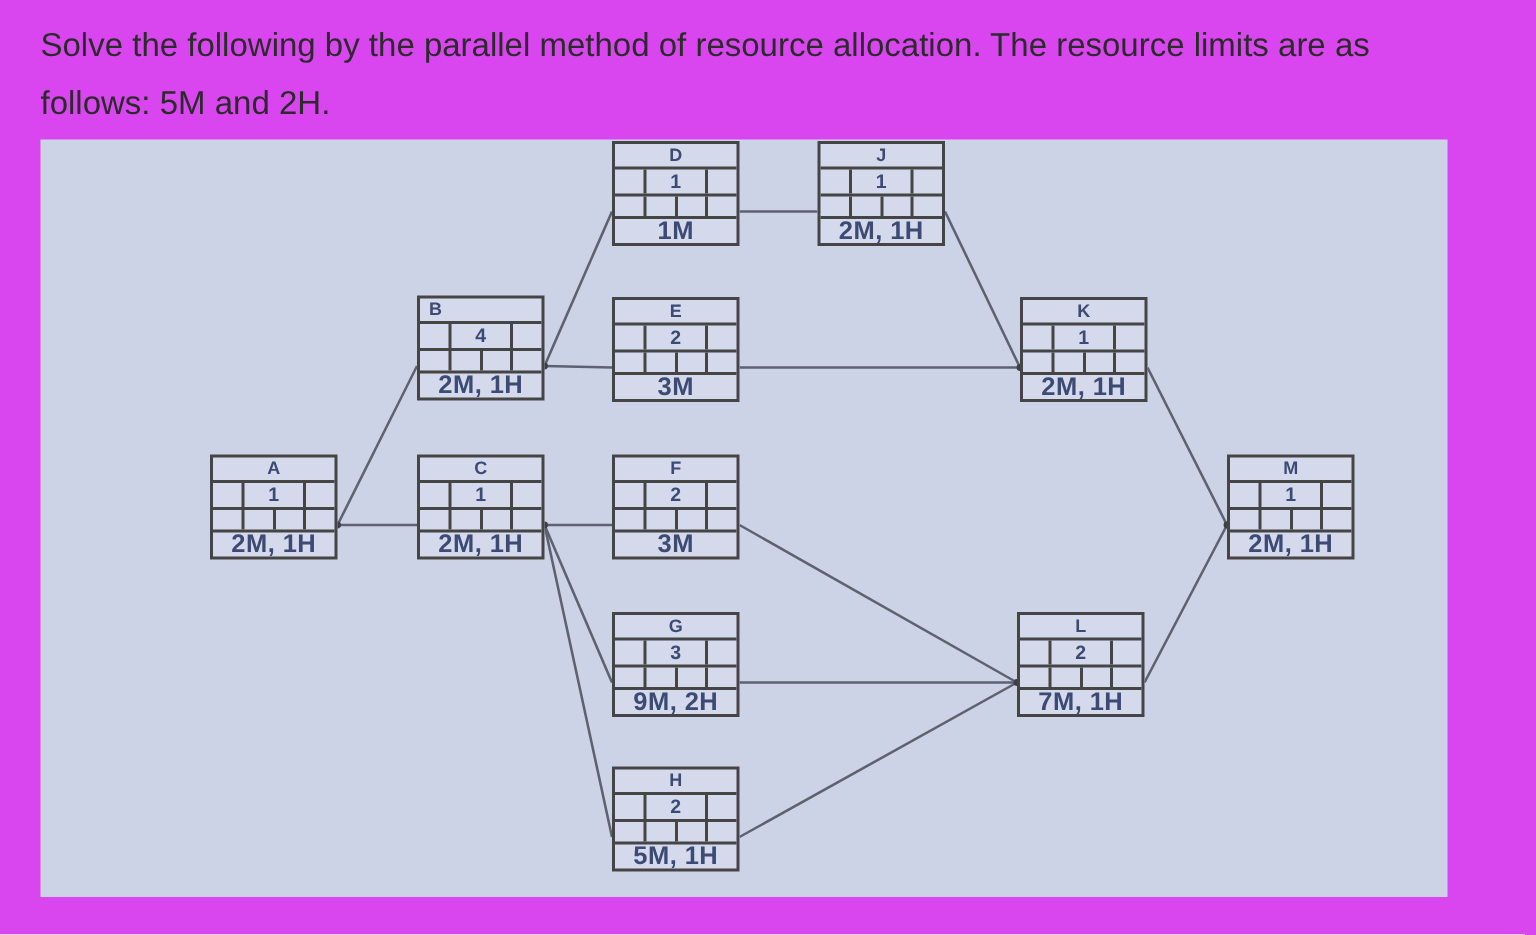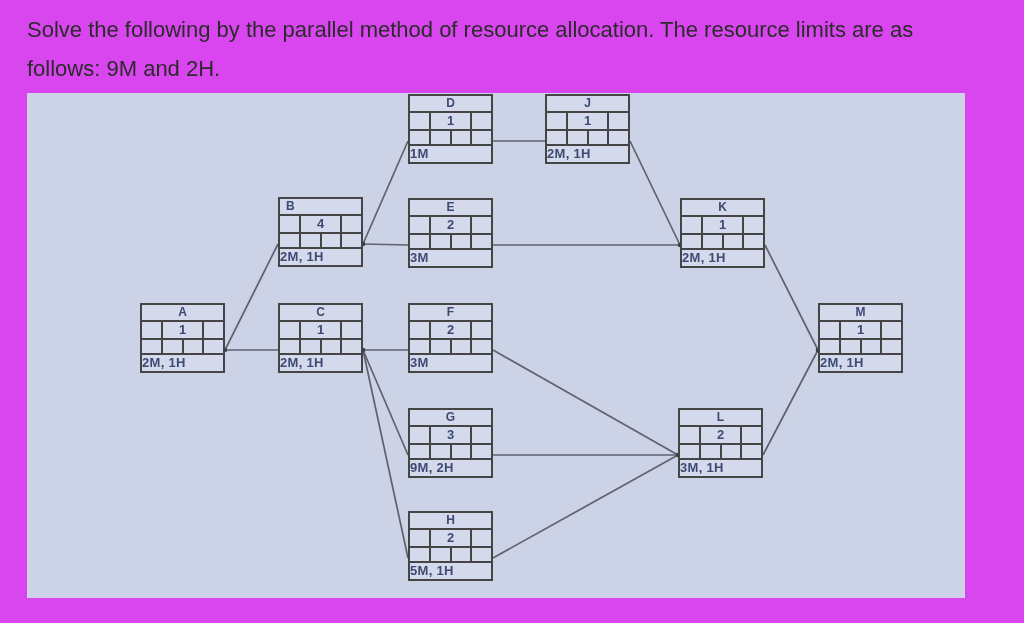--- a/index.html
+++ b/index.html
@@ -64,32 +64,33 @@
     border-right: 2px solid #454545;
     font-size: 13px;
     line-height: 16px;
     text-align: center;
   }
   .n-row3 { height: 14px; display: flex; border-bottom: 2px solid #454545; }
   .n-row3 span { flex: 1; }
   .n-row3 span + span { border-left: 2px solid #454545; }
   .n-res {
     flex: 1;
-    font-size: 13px;
+    font-size: 17px;
+    text-align: center;
     line-height: 16px;
     letter-spacing: 0.3px;
   }
 </style>
 </head>
 <body>
 
 <div class="page">
   <div class="header">
     <div>Solve the following by the parallel method of resource allocation. The resource limits are as</div>
-    <div>follows: 9M and 2H.</div>
+    <div>follows: 5M and 2H.</div>
   </div>
 
   <div class="panel">
     <svg class="edge-layer" viewBox="0 0 938 505" xmlns="http://www.w3.org/2000/svg">
         <line x1="198" y1="257" x2="251" y2="151"></line>
         <line x1="198" y1="257" x2="251" y2="257"></line>
         <line x1="336" y1="151" x2="381" y2="48"></line>
         <line x1="336" y1="151" x2="381" y2="152"></line>
         <line x1="466" y1="48" x2="518" y2="48"></line>
         <line x1="603" y1="48" x2="653" y2="152"></line>
@@ -266,21 +267,21 @@
             <span class="c2side"></span>
             <span class="c2mid">2</span>
             <span class="c2side"></span>
           </div>
           <div class="n-row3">
             <span></span>
             <span></span>
             <span></span>
             <span></span>
           </div>
-          <div class="n-res">3M, 1H</div>
+          <div class="n-res">7M, 1H</div>
         </div>
         <div class="node" style="left: 791px; top: 210px;">
           <div class="n-letter">M</div>
           <div class="n-row2">
             <span class="c2side"></span>
             <span class="c2mid">1</span>
             <span class="c2side"></span>
           </div>
           <div class="n-row3">
             <span></span>

